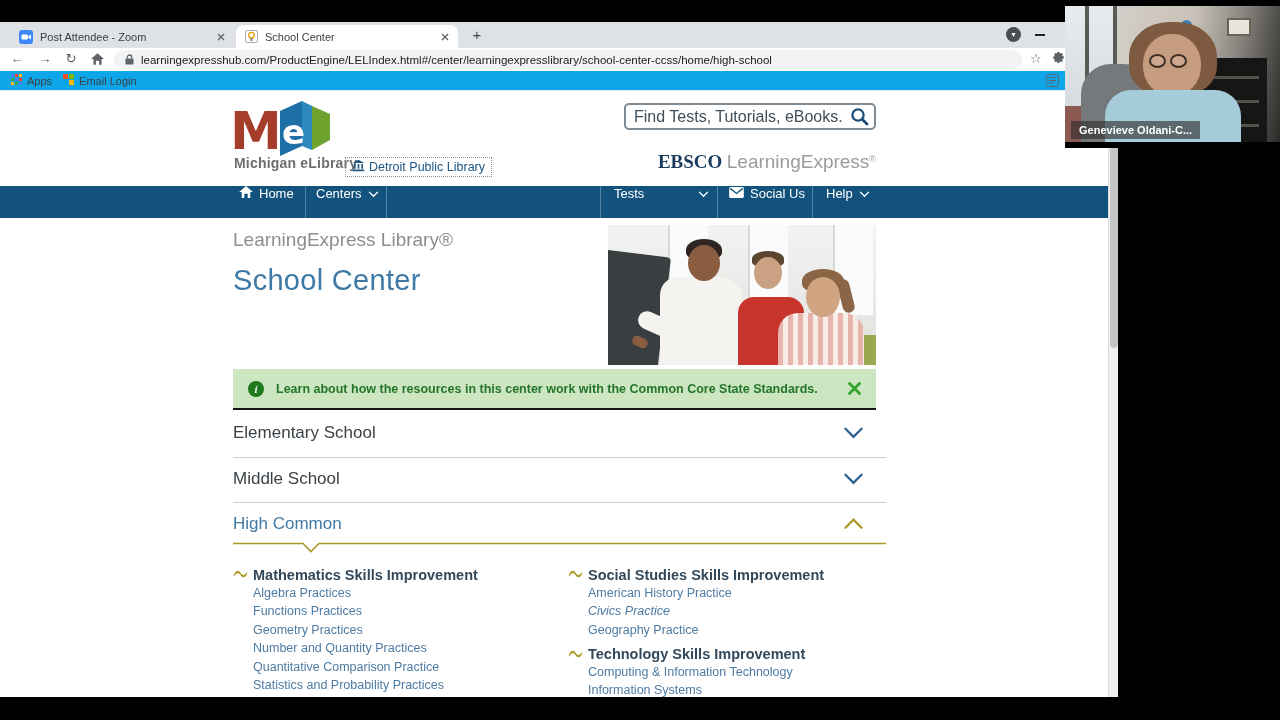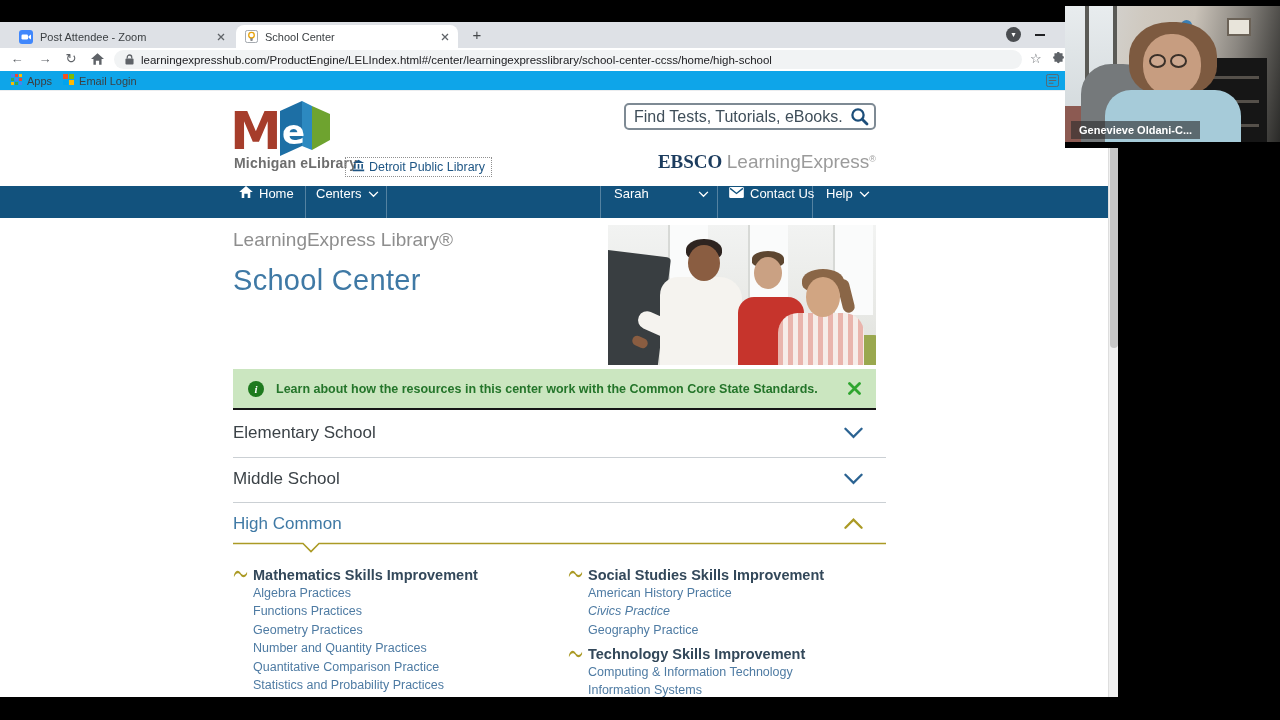--- a/index.html
+++ b/index.html
@@ -285,38 +285,38 @@
           <span>Centers</span>
           <span>
             <svg width="11" height="7" viewBox="0 0 12 8">
                 <path d="M1 1 L6 6 L11 1" stroke="#fff" stroke-width="1.6" fill="none"></path>
               </svg>
           </span>
         </div>
         <div class="nav-div" style="left:386px;"></div>
         <div class="nav-div" style="left:600px;"></div>
         <div class="nav-item" style="left:614px;">
-          <span>Sarah</span>
+          <span>Tests</span>
         </div>
         <div class="nav-item" style="left:698px;">
           <span>
             <svg width="11" height="7" viewBox="0 0 12 8">
                 <path d="M1 1 L6 6 L11 1" stroke="#fff" stroke-width="1.6" fill="none"></path>
               </svg>
           </span>
         </div>
         <div class="nav-div" style="left:717px;"></div>
         <div class="nav-item" style="left:729px;">
           <span>
             <svg width="15" height="11" viewBox="0 0 16 12">
                 <rect width="16" height="12" rx="1.5" fill="#fff"></rect>
                 <path d="M1 1.5 L8 7 L15 1.5" stroke="#12527d" stroke-width="1.5" fill="none"></path>
               </svg>
           </span>
-          <span>Contact Us</span>
+          <span>Social Us</span>
         </div>
         <div class="nav-div" style="left:812px;"></div>
         <div class="nav-item" style="left:826px;">
           <span>Help</span>
           <span>
             <svg width="11" height="7" viewBox="0 0 12 8">
                 <path d="M1 1 L6 6 L11 1" stroke="#fff" stroke-width="1.6" fill="none"></path>
               </svg>
           </span>
         </div>

